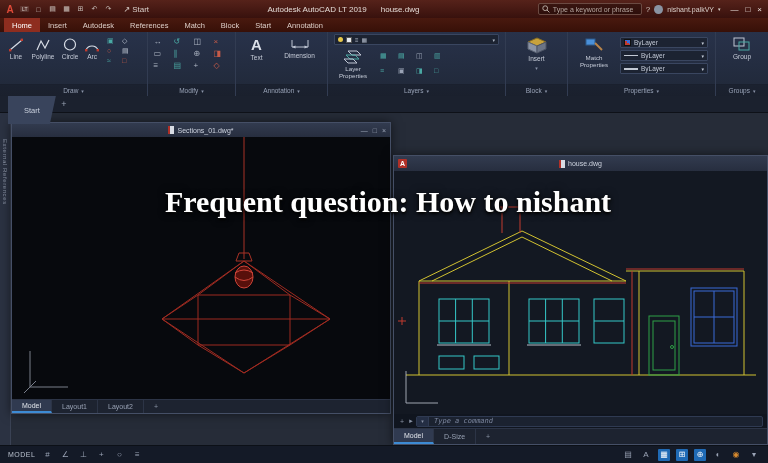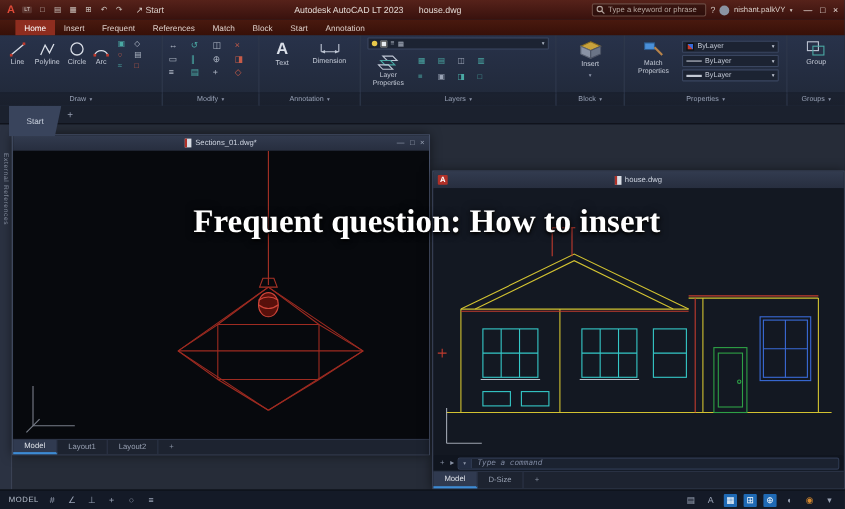--- a/index.html
+++ b/index.html
@@ -17,21 +17,21 @@
   .tb-title{display:inline-flex;gap:14px;white-space:nowrap;color:#e3dad5}
   .tb-sp{flex:1}
   .tb-search{display:inline-flex;align-items:center;gap:3px;width:104px;height:12px;background:rgba(0,0,0,.28);border:1px solid #6b4a42;border-radius:2px;padding:0 3px;color:#b5a69f;font-size:7px;white-space:nowrap;overflow:hidden}
   .tb-avatar{width:9px;height:9px;border-radius:50%;background:#8a93a2;display:inline-block}
   .tb-user{font-size:7px;white-space:nowrap}
   .tb-dd{font-size:5px}
   .tb-win{display:inline-flex;gap:7px;margin-left:6px;margin-right:2px;font-size:8px;color:#efe7e3}
   .tb-help{font-size:8px;color:#cfc3bd}
 
   
-  #ribbontabs{position:absolute;left:0;top:18px;width:768px;height:14px;background:linear-gradient(#49190f,#371008);display:flex;align-items:stretch;font-size:7.5px;color:#ddcfc9;z-index:19;padding-left:14px}
+  #ribbontabs{position:absolute;left:0;top:18px;width:768px;height:14px;background:linear-gradient(#49190f,#371008);display:flex;align-items:stretch;font-size:7.5px;color:#ddcfc9;z-index:19;padding-left:4px}
   .rtab{padding:0 8px;display:flex;align-items:center}
   .rtab.active{background:#8e2d1f;color:#fff}
 
   
   #ribbon{position:absolute;left:0;top:32px;width:768px;height:64px;background:#222a3a;display:flex;z-index:18}
   .panel{position:relative;height:100%;border-right:1px solid #323c52;display:flex;flex-direction:column;background:linear-gradient(#28324a,#202838)}
   .pcontent{flex:1;display:flex;align-items:flex-start;padding:3px 4px 0}
   .plabel{height:12px;display:flex;align-items:center;justify-content:center;gap:3px;font-size:6.5px;color:#98a2b6;background:rgba(0,0,0,.18);border-top:1px solid #1a202e}
   .pdd{font-size:5px;color:#8a93a8}
   .btool{display:flex;flex-direction:column;align-items:center;gap:2px;width:30px;padding-top:2px}
@@ -112,21 +112,21 @@
   <span class="tb-qi">▦</span>
   <span class="tb-qi">⊞</span>
   <span class="tb-qi">↶</span>
   <span class="tb-qi">↷</span>
   <span class="tb-share">
     <span class="i">↗</span>
     <span>Start</span>
   </span>
   <span class="tb-sp"></span>
   <span class="tb-title">
-    <span>Autodesk AutoCAD LT 2023</span>
+    <span>Autodesk AutoCAD LT 2019</span>
     <span>house.dwg</span>
   </span>
   <span class="tb-sp"></span>
   <span class="tb-search">
     <svg width="8" height="8" viewBox="0 0 8 8">
         <circle cx="3.2" cy="3.2" r="2.4" fill="none" stroke="#b5a69f" stroke-width="1"></circle>
         <line x1="5" y1="5" x2="7.4" y2="7.4" stroke="#b5a69f" stroke-width="1"></line>
       </svg>
     <span>Type a keyword or phrase</span>
   </span>
@@ -137,21 +137,21 @@
   <span class="tb-win">
     <span class="i">—</span>
     <span class="i">□</span>
     <span class="i">×</span>
   </span>
 </div>
 
 <div id="ribbontabs">
   <span class="rtab active">Home</span>
   <span class="rtab">Insert</span>
-  <span class="rtab">Frequent</span>
+  <span class="rtab">Autodesk</span>
   <span class="rtab">References</span>
   <span class="rtab">Match</span>
   <span class="rtab">Block</span>
   <span class="rtab">Start</span>
   <span class="rtab">Annotation</span>
 </div>
 
 <div id="ribbon">
 
   <div class="panel" style="width:148px">
@@ -484,21 +484,21 @@
     </span>
   </div>
   <div class="wtabs">
     <span class="wtab active">Model</span>
     <span class="wtab">D-Size</span>
     <span class="wtab add">+</span>
   </div>
 </div>
 
 <div id="overlay">
-  <span>Frequent question: How to insert</span>
+  <span>Frequent question: How to nishant</span>
 </div>
 
 <div id="statusbar">
   <span class="sb-model">MODEL</span>
   <span class="sbi">#</span>
   <span class="sbi">∠</span>
   <span class="sbi">⊥</span>
   <span class="sbi">+</span>
   <span class="sbi">○</span>
   <span class="sbi">≡</span>

